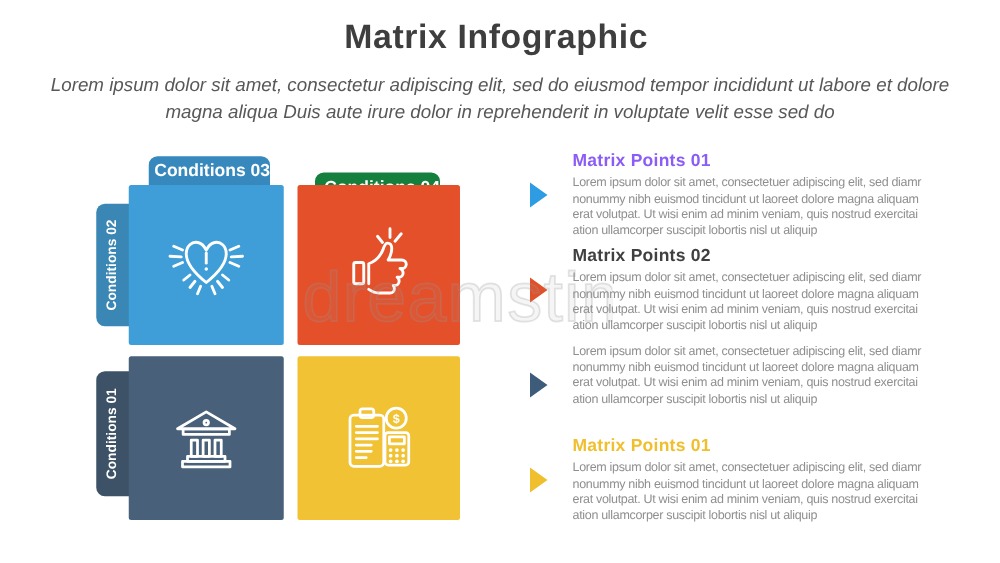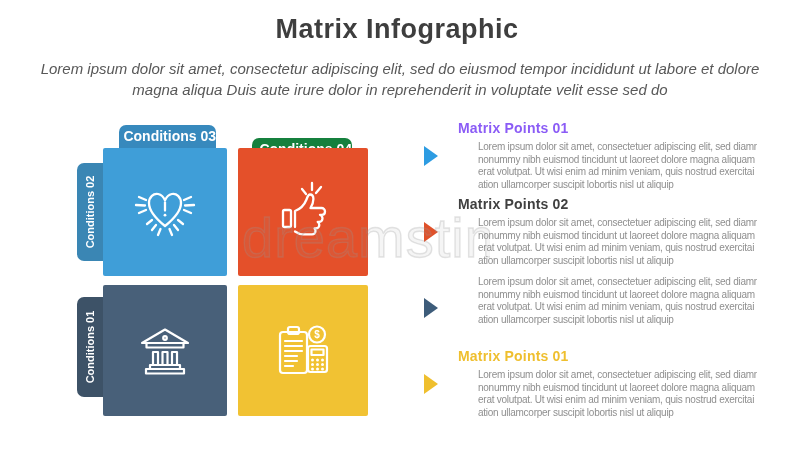--- a/index.html
+++ b/index.html
@@ -36,21 +36,21 @@
                overflow:hidden; font-size:56px; line-height:56px; letter-spacing:1px;
                color:rgba(160,160,160,0.10); -webkit-text-stroke:1.4px rgba(150,150,150,0.26);
                pointer-events:none; }
 
   
   .point { position:absolute; left:458px; width:300px; }
   .p1 { top:120px; } .p2 { top:196px; } .p3 { top:272px; } .p4 { top:348px; }
   .point h3 { font-size:14px; line-height:17px; font-weight:bold; letter-spacing:.2px; }
   .p1 h3 { color:#8b5cf6; } .p2 h3 { color:#404040; } .p3 h3 { color:#3d5c7a; } .p4 h3 { color:#efbf2e; }
   .point .body { margin-top:4px; }
-  .bline { font-size:10px; line-height:12.7px; letter-spacing:-0.25px; color:#8f8f8f; white-space:nowrap;margin-left:20px; }
+  .bline { font-size:10px; line-height:12.7px; letter-spacing:-0.25px; color:#8f8f8f; white-space:nowrap; }
   .arrow { position:absolute; left:-34px; top:26px; width:0; height:0;
            border-top:10px solid transparent; border-bottom:10px solid transparent; }
   .p1 .arrow { border-left:14px solid #2d9ce2; }
   .p2 .arrow { border-left:14px solid #e0512a; }
   .p3 .arrow { border-left:14px solid #3d5c7a; }
   .p4 .arrow { border-left:14px solid #efbf2e; }
 </style>
 </head>
 <body>
 

